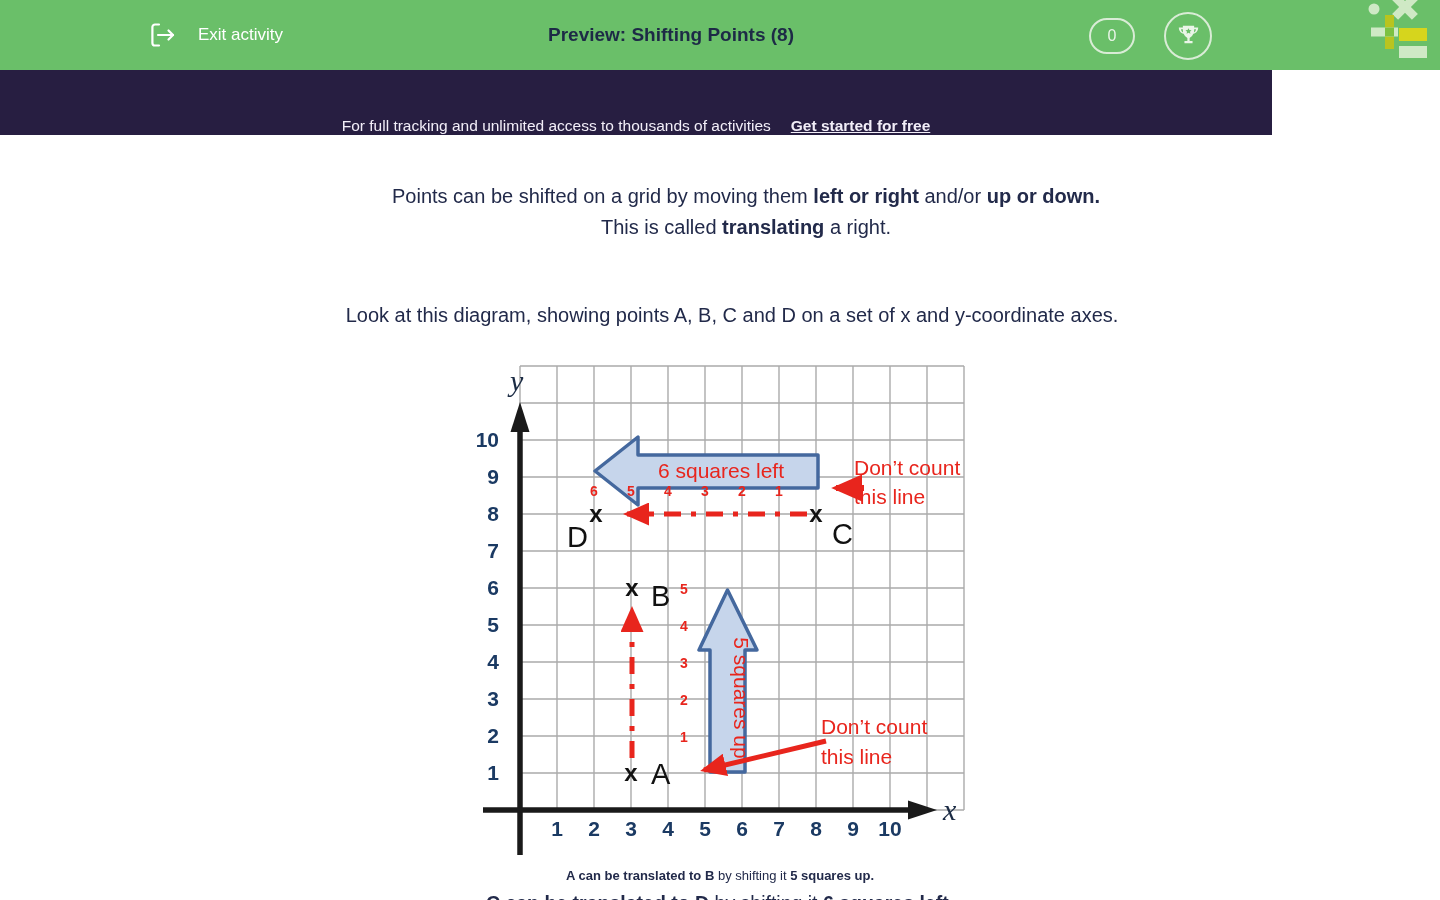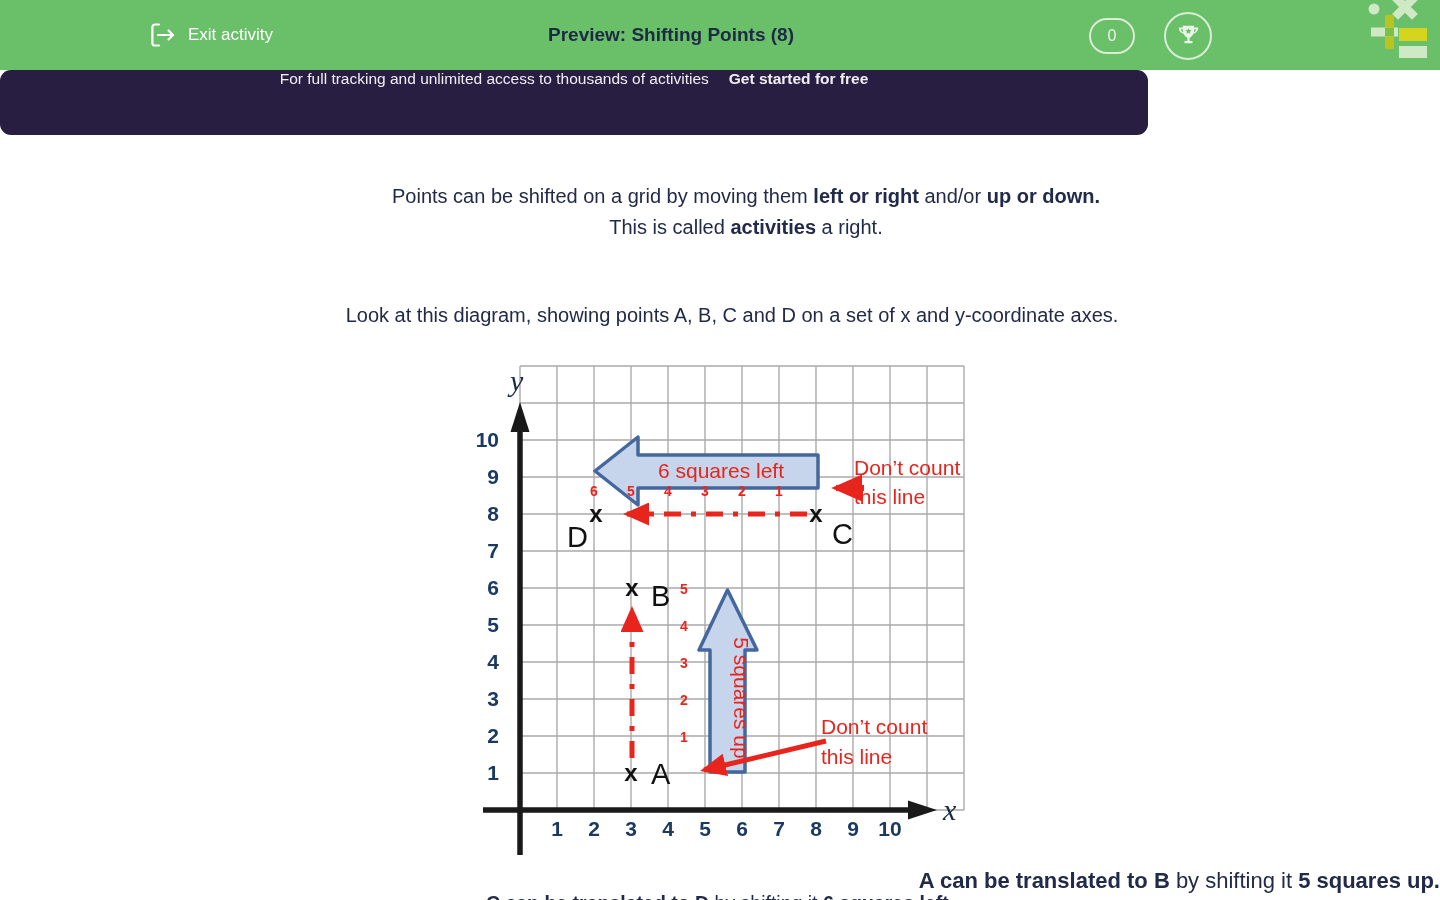--- a/index.html
+++ b/index.html
@@ -1,40 +1,40 @@
 <!DOCTYPE html>
 <html><head>
 <meta charset="utf-8">
 <style>
   html,body{margin:0;padding:0;background:#ffffff;}
   .page{position:relative;width:1440px;height:900px;overflow:hidden;background:#ffffff;
         font-family:"Liberation Sans",sans-serif;}
   
   .header{position:absolute;left:0;top:0;width:1440px;height:70px;background:#6abf69;}
-  .exit-btn{position:absolute;left:148px;top:18px;height:34px;display:flex;align-items:center;gap:10px;
+  .exit-btn{position:absolute;left:148px;top:18px;height:34px;display:flex;align-items:center;gap:20px;
             color:#ffffff;font-size:17px;cursor:pointer;background:none;border:none;padding:0;}
   .page-title{position:absolute;left:671px;top:24px;transform:translateX(-50%);
               font-size:19px;font-weight:bold;color:#1d2a46;white-space:nowrap;}
   .score-pill{position:absolute;left:1089px;top:18px;width:46px;height:36px;border:2.5px solid #d9ecd6;
               border-radius:18px;box-sizing:border-box;display:flex;align-items:center;justify-content:center;
               color:#eaf5e8;font-size:16px;}
   .trophy-circle{position:absolute;left:1164px;top:12px;width:48px;height:48px;border:2.5px solid #d9ecd6;
               border-radius:50%;box-sizing:border-box;display:flex;align-items:center;justify-content:center;cursor:pointer;}
   .brand-logo{position:absolute;right:0;top:0;width:80px;height:70px;}
   
-  .banner{position:absolute;left:0;top:70px;width:1148px;height:65px;background:#271e41;
-          display:flex;align-items:flex-start;justify-content:center;color:#f2eef8;font-size:15.5px;border-radius:11px;}
-  .banner b{margin-left:20px;cursor:pointer;}
+  .banner{position:absolute;left:0;top:70px;width:1272px;height:65px;background:#271e41;
+          display:flex;align-items:flex-end;justify-content:center;color:#f2eef8;font-size:15.5px;}
+  .banner b{margin-left:20px;cursor:pointer;text-decoration:underline;}
   
   .intro{position:absolute;left:0;top:181px;width:1440px;text-align:center;
          color:#222a4a;font-size:20px;line-height:31px;margin-left:26px;}
   .caption{position:absolute;left:12px;top:304px;width:1440px;text-align:center;
          color:#222a4a;font-size:20px;}
   
-  .footer1{position:absolute;left:0;top:868px;width:1440px;text-align:right;color:#222a4a;font-size:22px;}
+  .footer1{position:absolute;left:0;top:868px;width:1440px;text-align:center;color:#222a4a;font-size:13px;}
   .footer2{position:absolute;left:0;top:892px;width:1440px;text-align:center;color:#222a4a;font-size:19.5px;}
   
   .diagram{position:absolute;left:455px;top:358px;}
   .tick{font-size:21px;font-weight:bold;fill:#1b3a63;font-family:"Liberation Sans",sans-serif;}
   .redsmall{font-size:14px;font-weight:bold;fill:#e8251d;font-family:"Liberation Sans",sans-serif;}
   .rednote{font-size:21px;fill:#e8251d;font-family:"Liberation Sans",sans-serif;}
   .ptmark{font-size:24px;font-weight:bold;fill:#111111;font-family:"Liberation Sans",sans-serif;}
   .ptlabel{font-size:29px;fill:#111111;font-family:"Liberation Sans",sans-serif;}
   .axlabel{font-size:30px;font-style:italic;fill:#1b2b44;font-family:"Liberation Serif",serif;}
 </style>
@@ -90,21 +90,21 @@
     </div>
   </div>
 
   <div class="banner">
     <span>For full tracking and unlimited access to thousands of activities</span>
     <b>Get started for free</b>
   </div>
 
   <div class="intro">
     <div><span>Points can be shifted on a grid by moving them </span><b>left or right</b><span> and/or </span><b>up or down.</b></div>
-    <div><span>This is called </span><b>activities</b><span> a right.</span></div>
+    <div><span>This is called </span><b>translating</b><span> a right.</span></div>
   </div>
 
   <div class="caption">Look at this diagram, showing points A, B, C and D on a set of x and y-coordinate axes.</div>
 
   <svg class="diagram" width="540" height="500" viewBox="0 0 540 500">
     <defs>
       <marker id="ra" markerWidth="5.2" markerHeight="4.6" refX="4.4" refY="2.3" orient="auto" markerUnits="strokeWidth">
         <path d="M0 0 L5.2 2.3 L0 4.6 Z" fill="#e8251d"></path>
       </marker>
     </defs>

